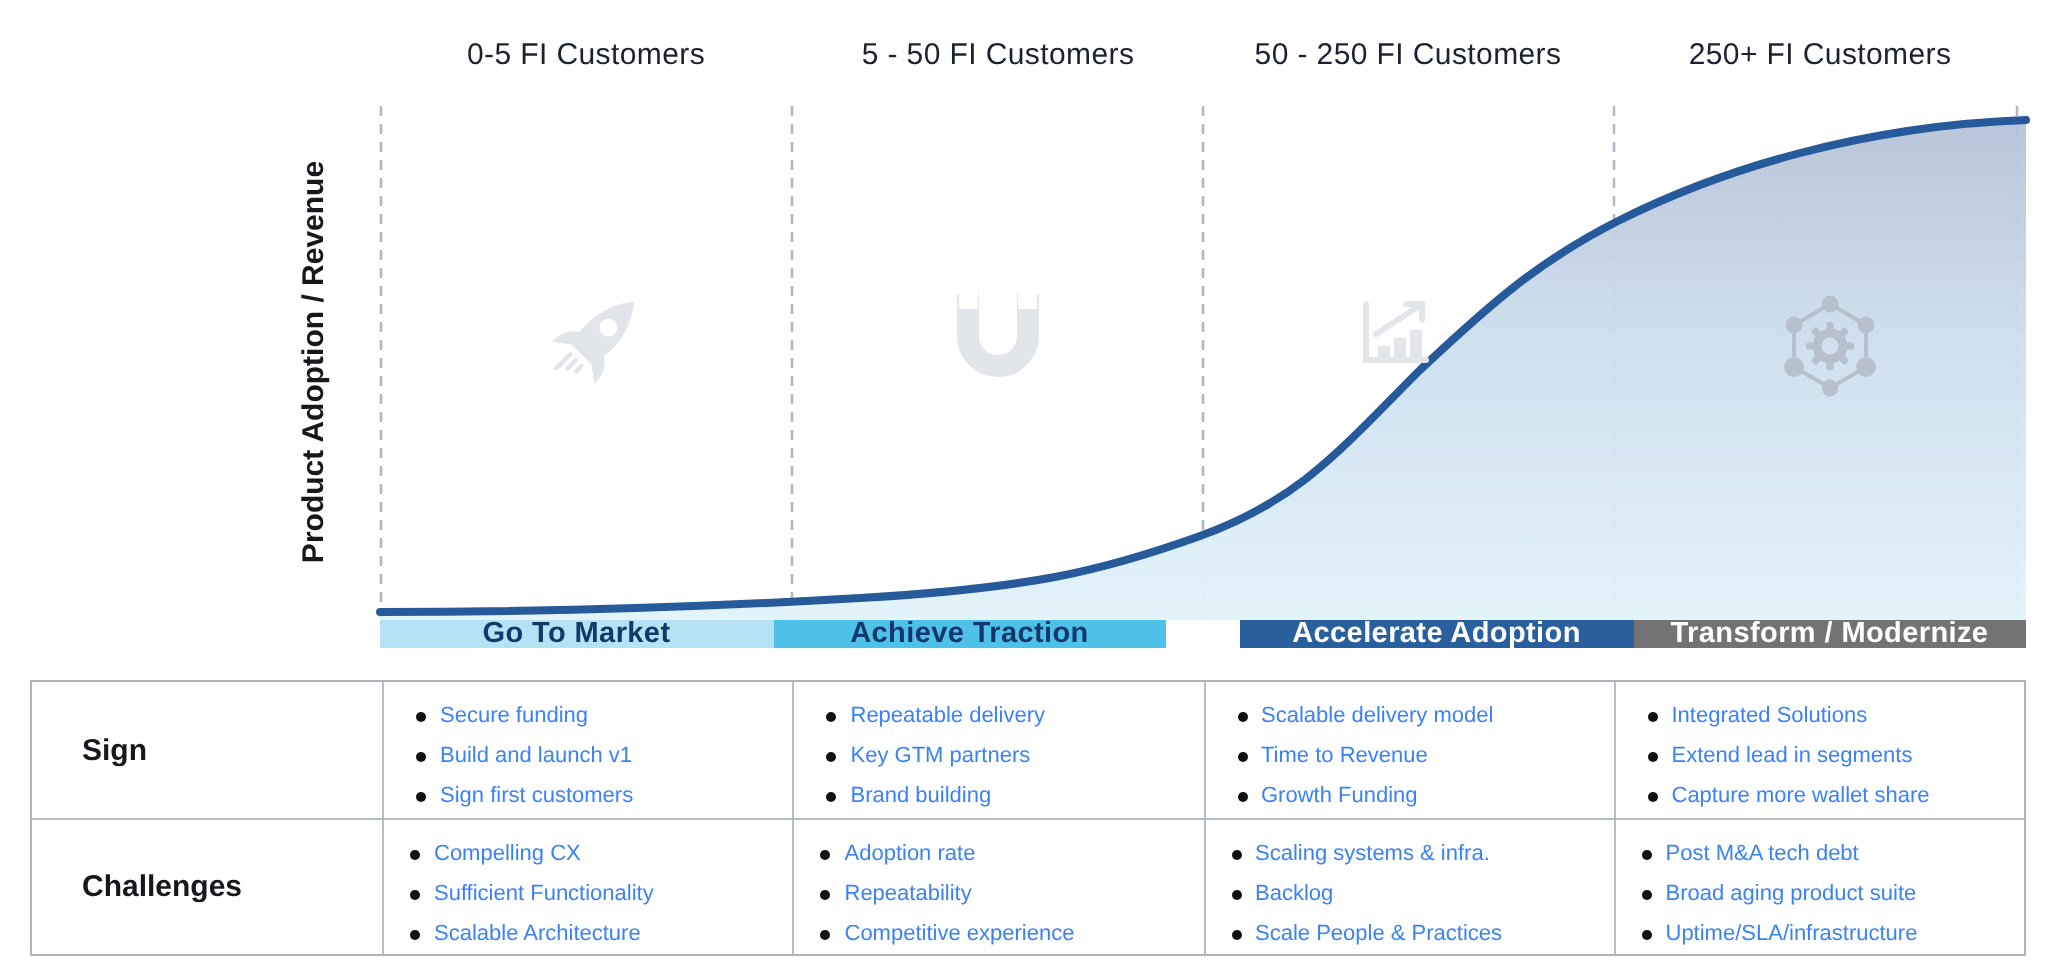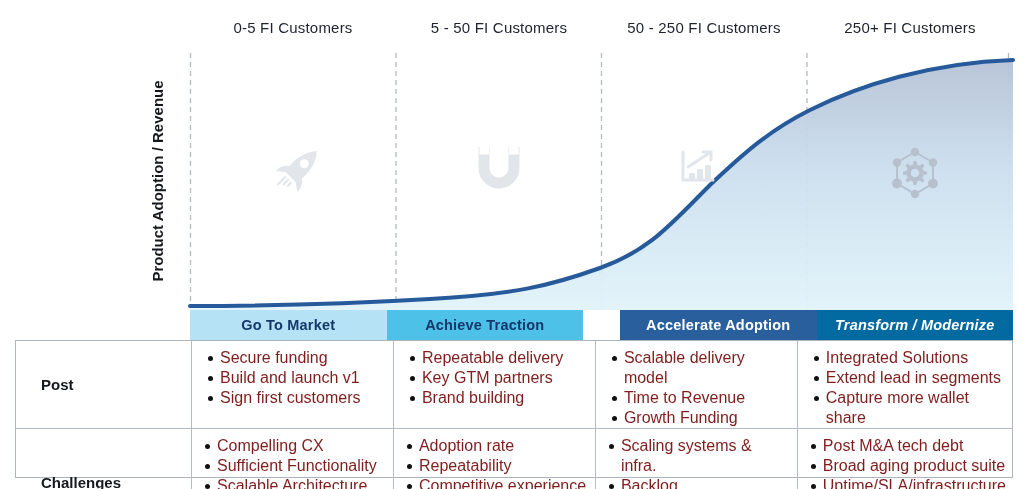--- a/index.html
+++ b/index.html
@@ -20,42 +20,42 @@
   .y-label {
     position:absolute; left:157px; top:181px; transform:translate(-50%,-50%) rotate(-90deg);
     transform-origin:center; white-space:nowrap; font-size:15px; font-weight:700; color:#16181d;
   }
   .chart-svg { position:absolute; left:0; top:0; }
   
   .big-icon { position:absolute; width:56px; height:56px; color:#e2e6eb; }
   .big-icon.on-fill { color:#b7c1ce; }
   
   .stage-band {
-    position:absolute; left:190px; top:310px; width:823px; height:30px; display:flex;text-align:center;
+    position:absolute; left:190px; top:310px; width:823px; height:14px; display:flex;text-align:center;
   }
   .stage {
     flex:1; display:flex; align-items:center; justify-content:center;
     font-size:14.5px; font-weight:700; letter-spacing:.2px;
   }
   
   .info-table {
     position:absolute; left:15px; top:340px; width:998px; height:138px;
     border:1.5px solid #aeb4bd; box-sizing:border-box;
     display:grid; grid-template-columns:175px 1fr 1fr 1fr 1fr; grid-template-rows:1fr 1fr;
   }
   .t-cell { box-sizing:border-box; border-left:1px solid #b6bcc5; padding:7px 6px 0 15px; }
   .t-cell.row2 { border-top:1px solid #b6bcc5;padding-left:12px; }
   .t-label {
     box-sizing:border-box; display:flex; align-items:center; padding-left:25px;
     font-size:15px; font-weight:700; color:#16181d;
   }
   .t-label.row2 { border-top:1px solid #b6bcc5; }
   .t-cell ul { margin:0; padding:0; list-style:none; }
   .t-cell li {
-    position:relative; padding-left:13px; font-size:16px; line-height:20px; color:#7f1d1d;
+    position:relative; padding-left:13px; font-size:11px; line-height:20px; color:#3b82f6;
   }
   .t-cell li::before {
     content:''; position:absolute; left:1px; top:8px; width:5px; height:5px;
     border-radius:50%; background:#111;
   }
 </style>
 </head>
 <body>
 
 <div class="canvas">
@@ -150,26 +150,26 @@
   <div class="col-header c1">5 - 50 FI Customers</div>
   <div class="col-header c2">50 - 250 FI Customers</div>
   <div class="col-header c3">250+ FI Customers</div>
 
   <div class="y-label">Product Adoption / Revenue</div>
 
   <div class="stage-band">
     <div class="stage" style="background-color: rgb(181, 227, 245); color: rgb(20, 56, 107);">Go To Market</div>
     <div class="stage" style="background-color: rgb(78, 193, 232); color: rgb(20, 56, 107);">Achieve Traction</div>
     <div class="stage" style="background-color: rgb(42, 95, 158); color: rgb(255, 255, 255); margin-left: 37px;">Accelerate Adoption</div>
-    <div class="stage" style="background-color: #0369a1; color: rgb(255, 255, 255); font-style: italic;">Transform / Modernize</div>
+    <div class="stage" style="background-color: #737373; color: rgb(255, 255, 255);">Transform / Modernize</div>
   </div>
 
   <div class="info-table">
 
-    <div class="t-label">Post</div>
+    <div class="t-label">Sign</div>
     <div class="t-cell">
       <ul>
         <li>Secure funding</li>
         <li>Build and launch v1</li>
         <li>Sign first customers</li>
       </ul>
     </div>
     <div class="t-cell">
       <ul>
         <li>Repeatable delivery</li>

